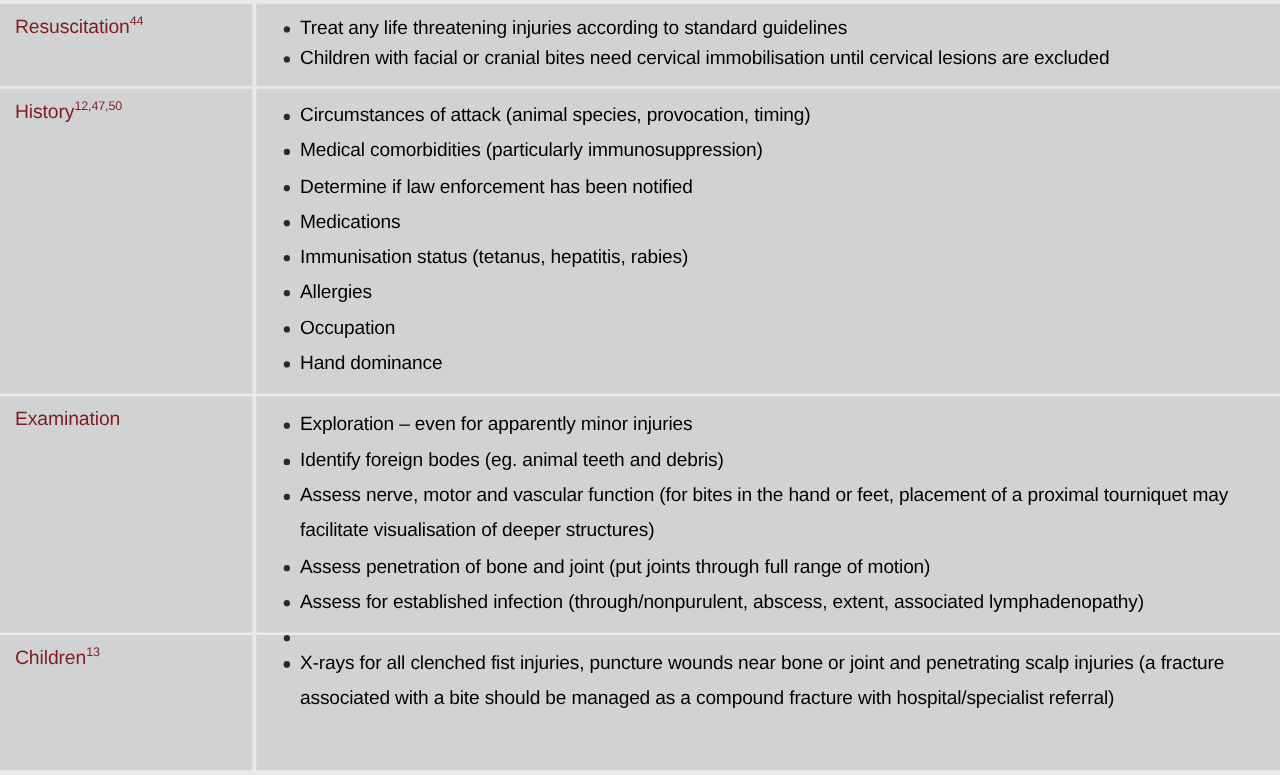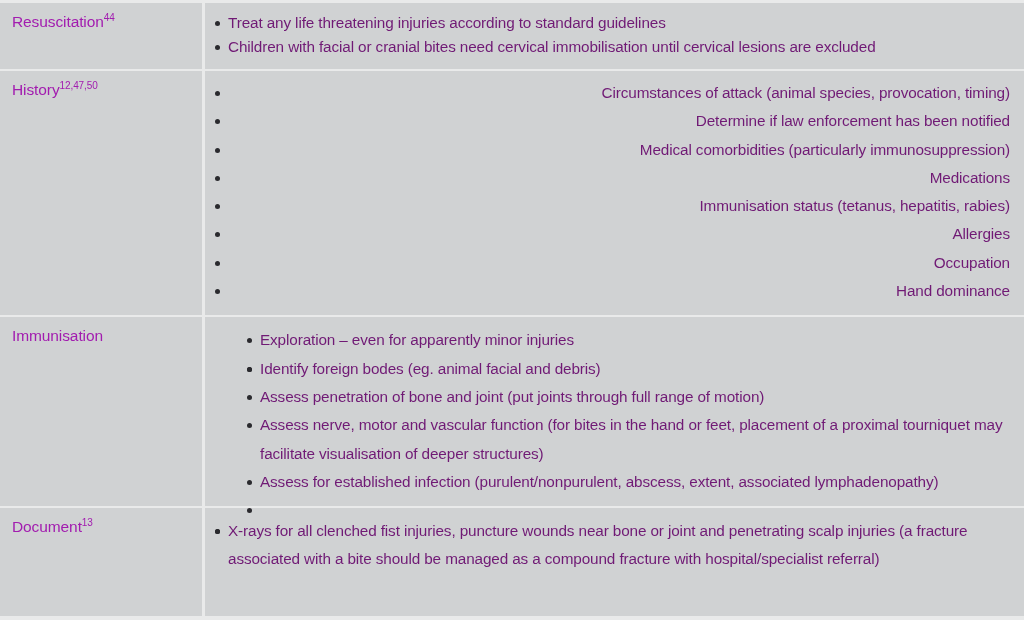--- a/index.html
+++ b/index.html
@@ -47,21 +47,21 @@
     border-bottom: none;
   }
 
   .cell-label {
     width: 202px;
     min-width: 202px;
     box-sizing: border-box;
     padding: 9px 10px 10px 12px;
     font-size: 15.5px;
     line-height: 20px;
-    color: #a21caf;
+    color: #7f1d1d;
     letter-spacing: -0.1px;
     border-radius: 22px;
   }
 
   .cell-label .sup {
     font-size: 10px;
     vertical-align: super;
     line-height: 0;
     letter-spacing: -0.1px;
   }
@@ -74,50 +74,50 @@
 
   ul.bullets {
     list-style: none;
     margin: 0;
     padding: 0;
   }
 
   ul.bullets li {
     position: relative;
     padding-left: 26px;
-    margin: 0 0 0 0;
+    margin: 0 0 0 12px;
     font-size: 15.3px;
     line-height: 24.3px;
-    color: #701a75;
+    color: #000000;
     letter-spacing: -0.12px;
   }
 
   ul.bullets li .bullet-dot {
     position: absolute;
     left: 13px;
     top: 10px;
     width: 5px;
     height: 5px;
     border-radius: 50%;
     background: #2a2a2e;
   }
 
   
   .row-resuscitation ul.bullets li { line-height: 24px; }
-  .row-history      ul.bullets li { line-height: 28.3px; text-align: right; }
+  .row-history      ul.bullets li { line-height: 28.3px; }
   .row-examination  ul.bullets li { line-height: 28.3px; }
   .row-imaging      ul.bullets li { line-height: 28.0px; }
 
   .row-history ul.bullets li .bullet-dot,
   .row-examination ul.bullets li .bullet-dot,
   .row-imaging ul.bullets li .bullet-dot { top: 12px; }
 
   .row-resuscitation .cell-content { padding-top: 8px; }
   .row-history      .cell-content { padding-top: 8px; }
-  .row-examination  .cell-content { padding-top: 9px; padding-left: 32px; }
+  .row-examination  .cell-content { padding-top: 9px; }
   .row-imaging      .cell-content { padding-top: 9px; }
 </style>
 </head>
 <body>
 
 <div class="table-wrap">
   <div class="col-divider"></div>
   <div id="rows-host">
       <div class="row row-resuscitation">
         <div class="cell-label"><span>Resuscitation</span><span class="sup">44</span></div>
@@ -126,46 +126,46 @@
             <li><span class="bullet-dot"></span><span>Treat any life threatening injuries according to standard guidelines</span></li>
             <li><span class="bullet-dot"></span><span>Children with facial or cranial bites need cervical immobilisation until cervical lesions are excluded</span></li>
           </ul>
         </div>
       </div>
       <div class="row row-history">
         <div class="cell-label"><span>History</span><span class="sup">12,47,50</span></div>
         <div class="cell-content">
           <ul class="bullets">
             <li><span class="bullet-dot"></span><span>Circumstances of attack (animal species, provocation, timing)</span></li>
+            <li><span class="bullet-dot"></span><span>Medical comorbidities (particularly immunosuppression)</span></li>
             <li><span class="bullet-dot"></span><span>Determine if law enforcement has been notified</span></li>
-            <li><span class="bullet-dot"></span><span>Medical comorbidities (particularly immunosuppression)</span></li>
             <li><span class="bullet-dot"></span><span>Medications</span></li>
             <li><span class="bullet-dot"></span><span>Immunisation status (tetanus, hepatitis, rabies)</span></li>
             <li><span class="bullet-dot"></span><span>Allergies</span></li>
             <li><span class="bullet-dot"></span><span>Occupation</span></li>
             <li><span class="bullet-dot"></span><span>Hand dominance</span></li>
           </ul>
         </div>
       </div>
       <div class="row row-examination">
-        <div class="cell-label"><span>Immunisation</span></div>
+        <div class="cell-label"><span>Examination</span></div>
         <div class="cell-content">
           <ul class="bullets">
             <li><span class="bullet-dot"></span><span>Exploration – even for apparently minor injuries</span></li>
             <li><span class="bullet-dot"></span></li>
-            <li><span class="bullet-dot"></span><span>Identify foreign bodes (eg. animal facial and debris)</span></li>
+            <li><span class="bullet-dot"></span><span>Identify foreign bodes (eg. animal teeth and debris)</span></li>
+            <li><span class="bullet-dot"></span><span>Assess nerve, motor and vascular function (for bites in the hand or feet, placement of a proximal tourniquet may facilitate visualisation of deeper structures)</span></li>
             <li><span class="bullet-dot"></span><span>Assess penetration of bone and joint (put joints through full range of motion)</span></li>
-            <li><span class="bullet-dot"></span><span>Assess nerve, motor and vascular function (for bites in the hand or feet, placement of a proximal tourniquet may facilitate visualisation of deeper structures)</span></li>
-            <li><span class="bullet-dot"></span><span>Assess for established infection (purulent/nonpurulent, abscess, extent, associated lymphadenopathy)</span></li>
+            <li><span class="bullet-dot"></span><span>Assess for established infection (through/nonpurulent, abscess, extent, associated lymphadenopathy)</span></li>
             <li><span class="bullet-dot"></span></li>
           </ul>
         </div>
       </div>
       <div class="row row-imaging">
-        <div class="cell-label"><span>Document</span><span class="sup">13</span></div>
+        <div class="cell-label"><span>Children</span><span class="sup">13</span></div>
         <div class="cell-content">
           <ul class="bullets">
             <li><span class="bullet-dot"></span></li>
             <li><span class="bullet-dot"></span><span>X-rays for all clenched fist injuries, puncture wounds near bone or joint and penetrating scalp injuries (a fracture associated with a bite should be managed as a compound fracture with hospital/specialist referral)</span></li>
           </ul>
         </div>
       </div>
     </div>
 </div>
 

